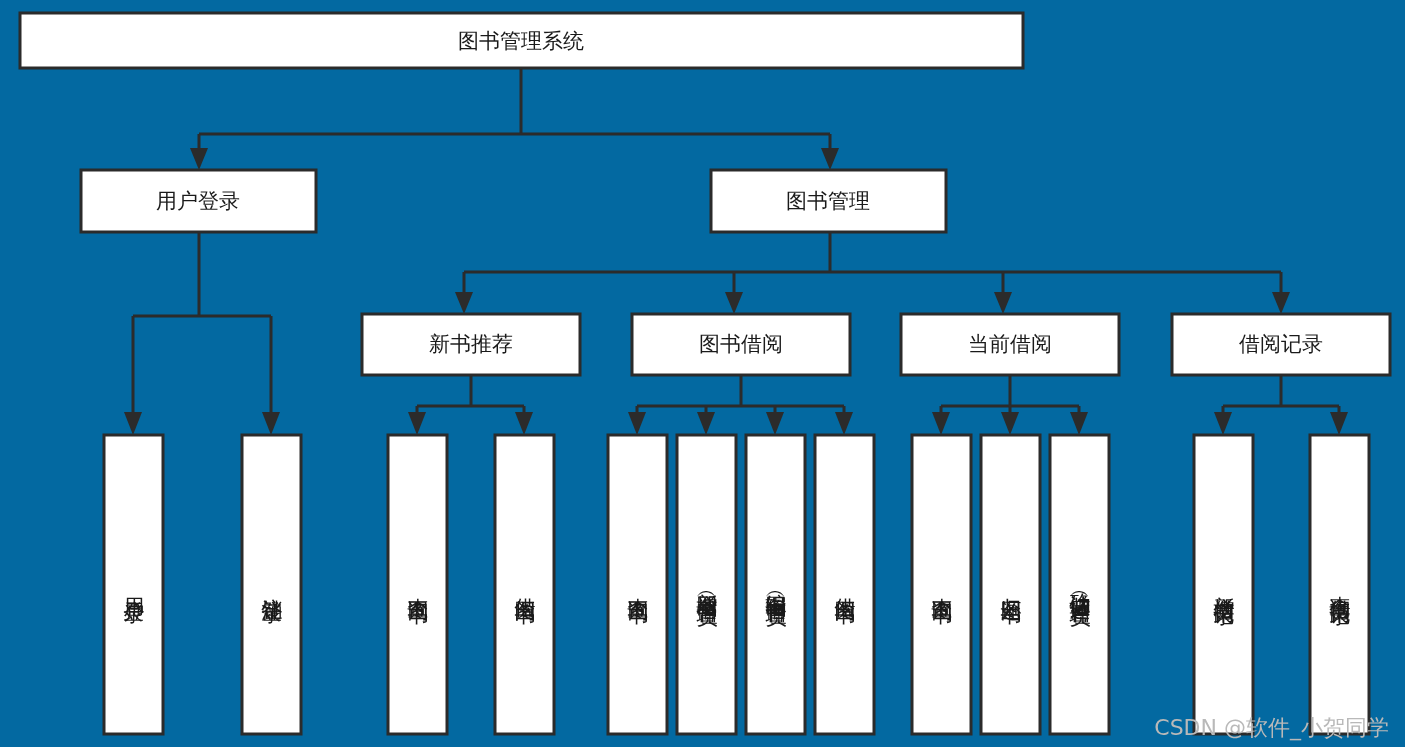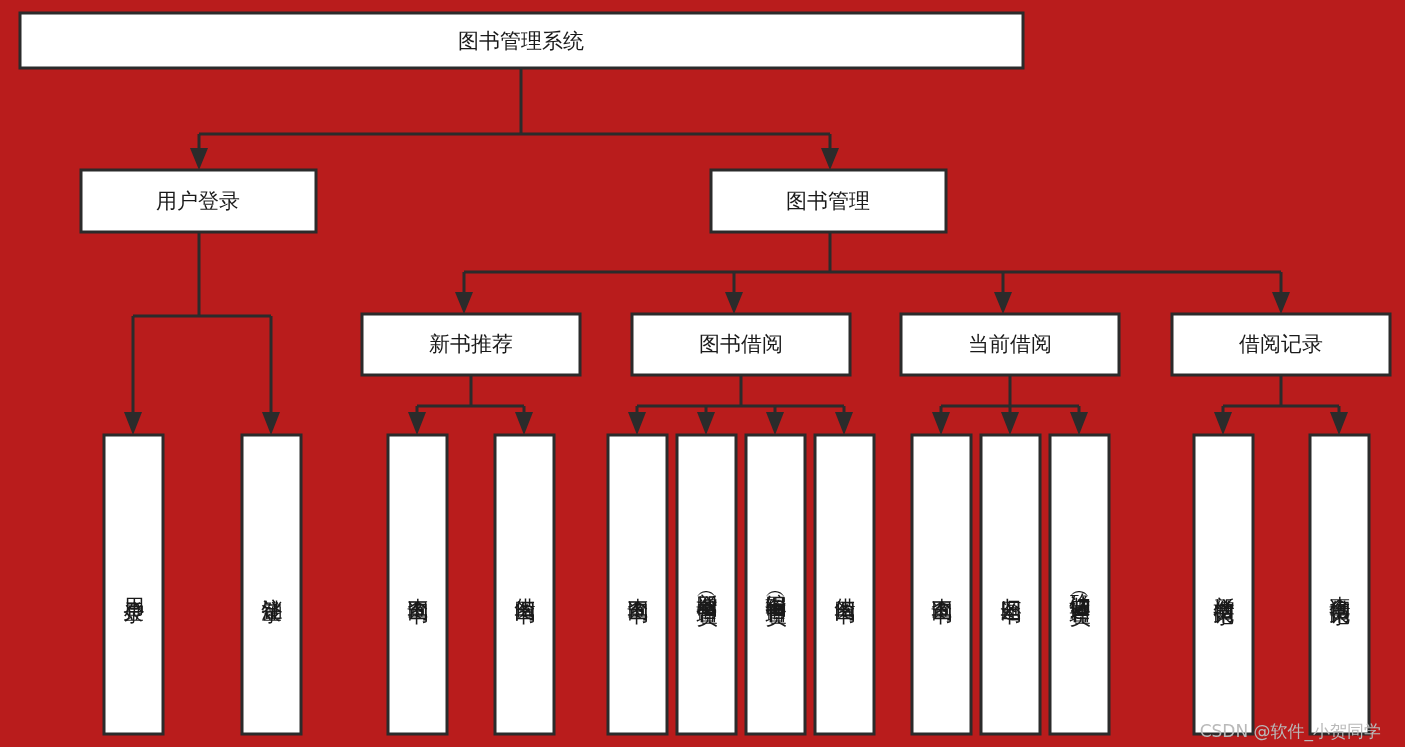--- a/index.html
+++ b/index.html
@@ -10,21 +10,21 @@
   body {
     width: 1405px;
     height: 747px;
     font-family: "DejaVu Sans", "Liberation Sans", sans-serif;
     overflow: hidden;
   }
   #diagram-root {
     position: relative;
     width: 1405px;
     height: 747px;
-    background: #b91c1c;
+    background: #0369a1;
   }
   svg.flow {
     position: absolute;
     left: 0;
     top: 0;
     width: 1405px;
     height: 747px;
   }
   .node-box {
     fill: #ffffff;
@@ -51,23 +51,23 @@
     stroke-width: 3;
     fill: none;
     stroke-linecap: butt;
   }
   .arrow-head {
     fill: #2b2b2b;
     stroke: none;
   }
   .watermark {
     position: absolute;
-    right: 24px;
+    right: 16px;
     bottom: 4px;
-    font-size: 17px;
+    font-size: 22px;
     color: #b9b9b9;
     font-family: "DejaVu Sans", "Liberation Sans", sans-serif;
     white-space: nowrap;
     pointer-events: none;
   }
 </style>
 </head>
 <body>
 
 <div id="diagram-root">

